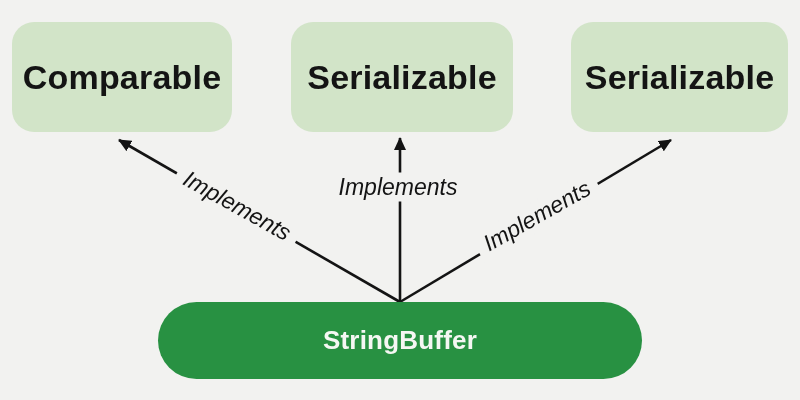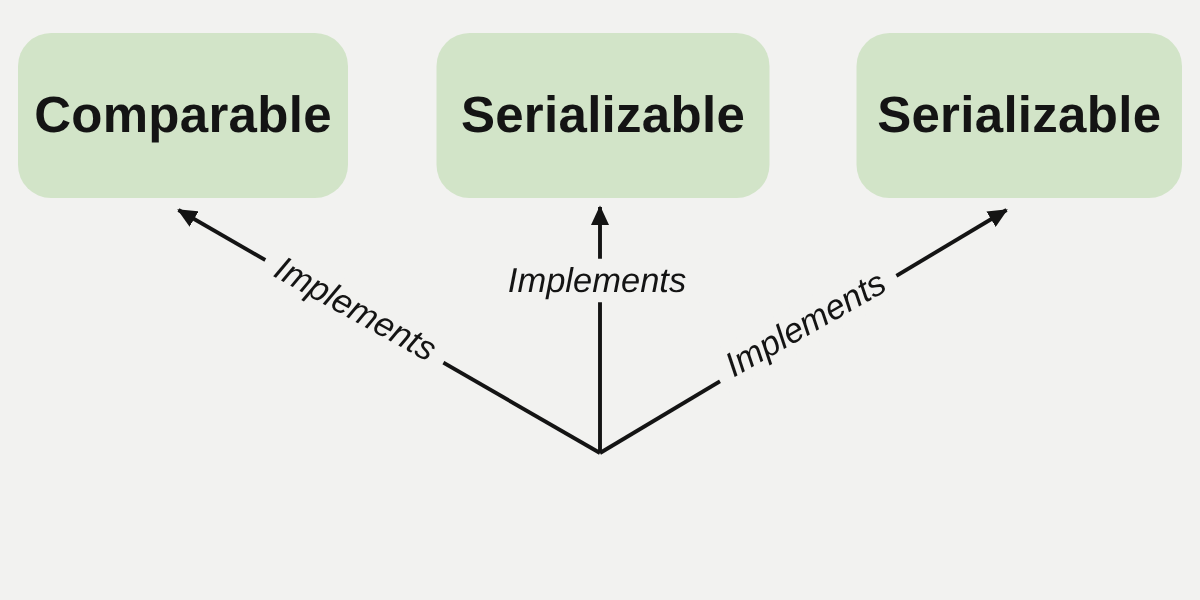--- a/index.html
+++ b/index.html
@@ -117,14 +117,17 @@
     </defs>
     <line x1="400" y1="302" x2="119" y2="140" stroke="#141414" stroke-width="2.6" marker-end="url(#arrowhead)"></line>
     <line x1="400" y1="302" x2="400" y2="138" stroke="#141414" stroke-width="2.6" marker-end="url(#arrowhead)"></line>
     <line x1="400" y1="302" x2="671" y2="140" stroke="#141414" stroke-width="2.6" marker-end="url(#arrowhead)"></line>
   </svg>
 
   <div class="edge-label left">Implements</div>
   <div class="edge-label mid">Implements</div>
   <div class="edge-label right">Implements</div>
 
+  <div class="class-box">
+    <span>StringBuffer</span>
+  </div>
 
 </div>
 
 </body></html>

